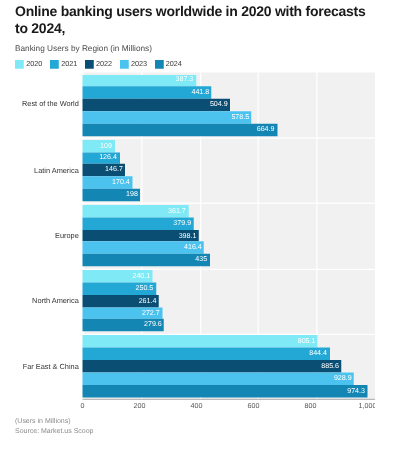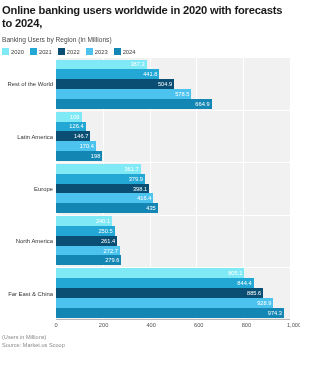--- a/index.html
+++ b/index.html
@@ -2,21 +2,21 @@
 <html><head>
 <meta charset="utf-8">
 <style>
   * { box-sizing: border-box; margin: 0; padding: 0; }
   html, body {
     width: 300px; height: 365px;
     background: #ffffff;
     font-family: "Liberation Sans", sans-serif;
     -webkit-font-smoothing: antialiased;
   }
-  .page { position: relative; width: 300px; height: 365px; overflow: hidden; padding: 4px 6px 0 2px; }
+  .page { position: relative; width: 300px; height: 365px; overflow: hidden; padding: 4px 6px 0 12px; }
 
   .title {
     font-size: 11.2px;
     font-weight: bold;
     line-height: 13px;
     color: #1a1a1a;
     letter-spacing: -0.2px;
   }
   .subtitle {
     font-size: 6.6px;

